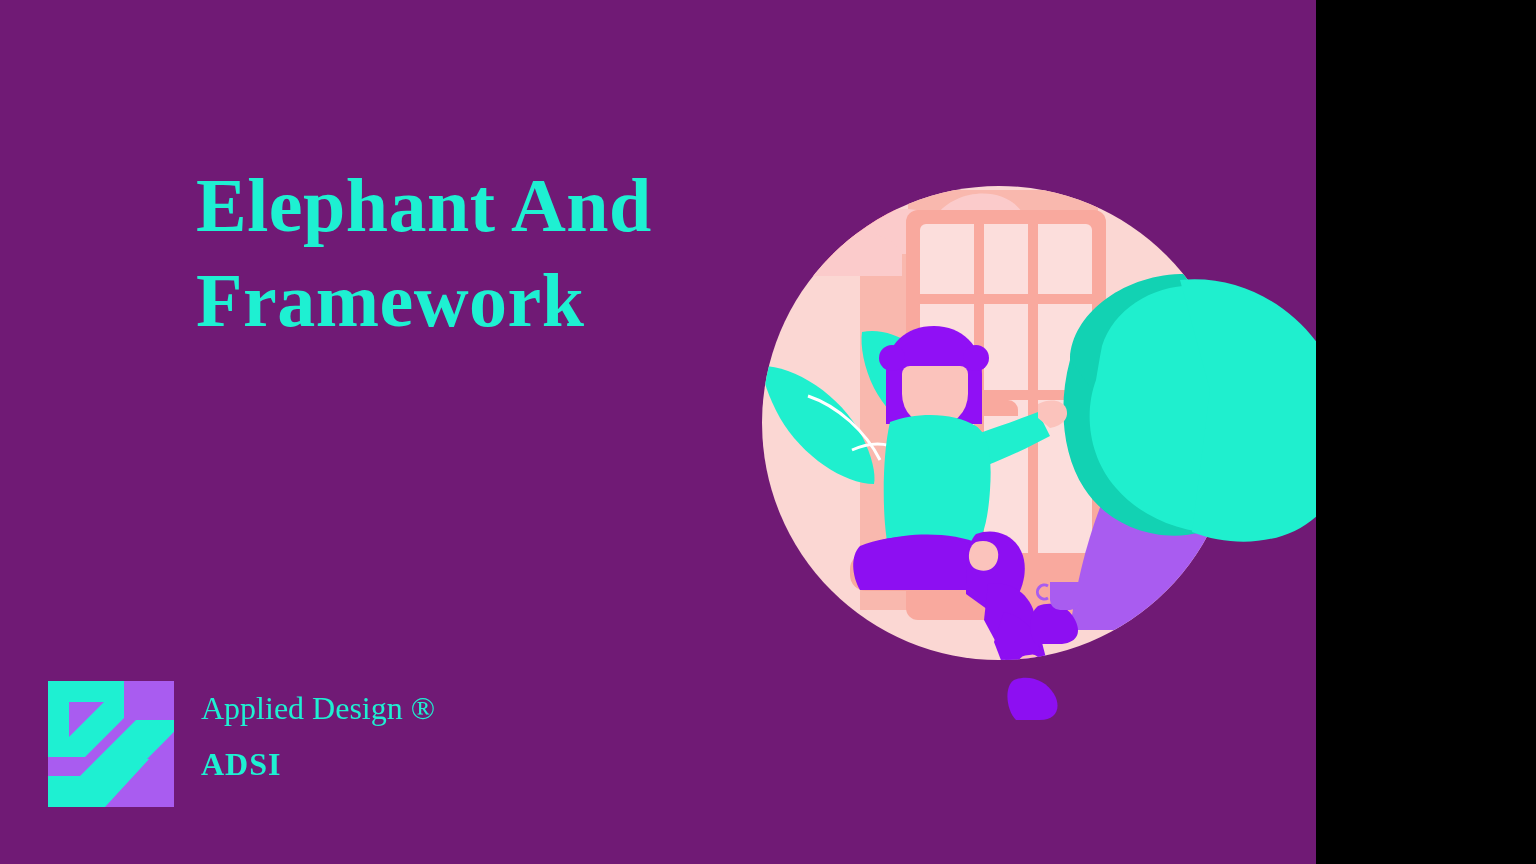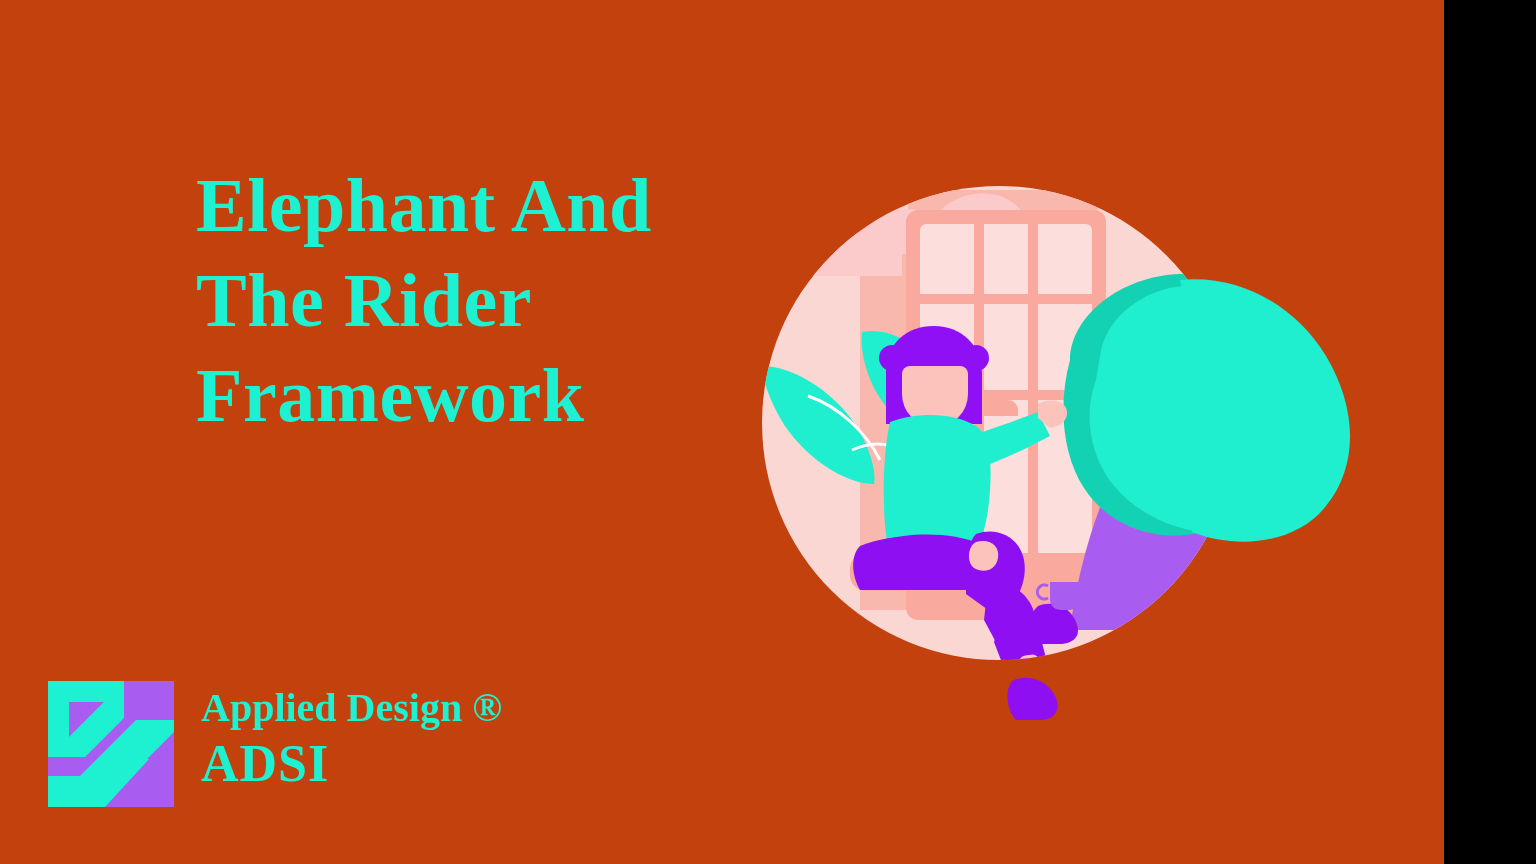--- a/index.html
+++ b/index.html
@@ -3,24 +3,24 @@
 <meta charset="utf-8">
 <title>Elephant And The Rider Change Framework</title>
 <style>
   html, body {
     margin: 0;
     padding: 0;
     background: #000;
   }
   #slide {
     position: relative;
-    width: 1444px;
+    width: 1316px;
     height: 864px;
     overflow: hidden;
-    background: #c2410c;
+    background: #701a75;
     font-family: "Liberation Serif", "DejaVu Serif", serif;
   }
 
   
   #title-block {
     position: absolute;
     left: 196px;
     top: 158px;
     width: 560px;
   }
@@ -48,30 +48,30 @@
     height: 126px;
     display: block;
     flex: 0 0 auto;
   }
   #logo-text {
     padding-top: 9px;
   }
   .logo-line {
     color: #1EF0D2;
     font-family: "Liberation Serif", "DejaVu Serif", serif;
-    font-weight: 700;
-    font-size: 40px;
+    font-weight: 400;
+    font-size: 32px;
     line-height: 36px;
     white-space: nowrap;
   }
   .logo-acronym {
     color: #1EF0D2;
     font-family: "Liberation Serif", "DejaVu Serif", serif;
     font-weight: 700;
-    font-size: 52px;
+    font-size: 32px;
     line-height: 52px;
     letter-spacing: 1px;
     margin-top: 12px;
     white-space: nowrap;
   }
 
   
   #illustration {
     position: absolute;
     left: 740px;
@@ -81,21 +81,20 @@
   }
   #illustration svg { display: block; width: 100%; height: 100%; }
 </style>
 </head>
 <body>
 
 <div id="slide">
 
   <div id="title-block">
     <div class="title-line">Elephant And</div>
-    <div class="title-line">The Rider</div>
     <div class="title-line">Framework</div>
   </div>
 
   <div id="logo-block">
 
     <svg id="logo-mark" viewBox="0 0 126 126">
       <rect x="0" y="0" width="126" height="126" fill="#A95CF0"></rect>
 
       <path d="M0 0 H76 V37 L37 76 H0 Z" fill="#1EF0D2"></path>
 

